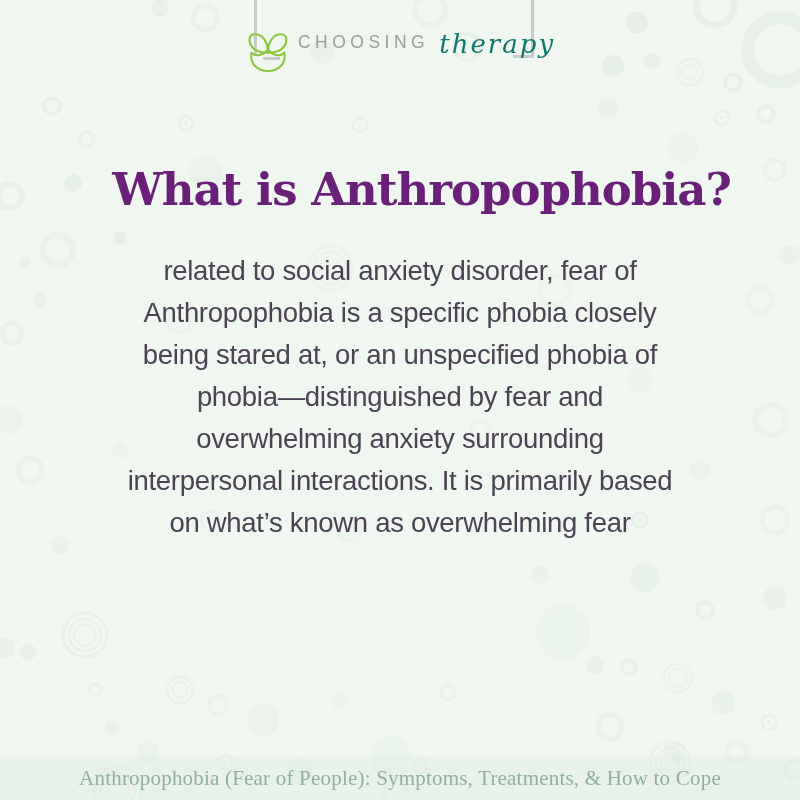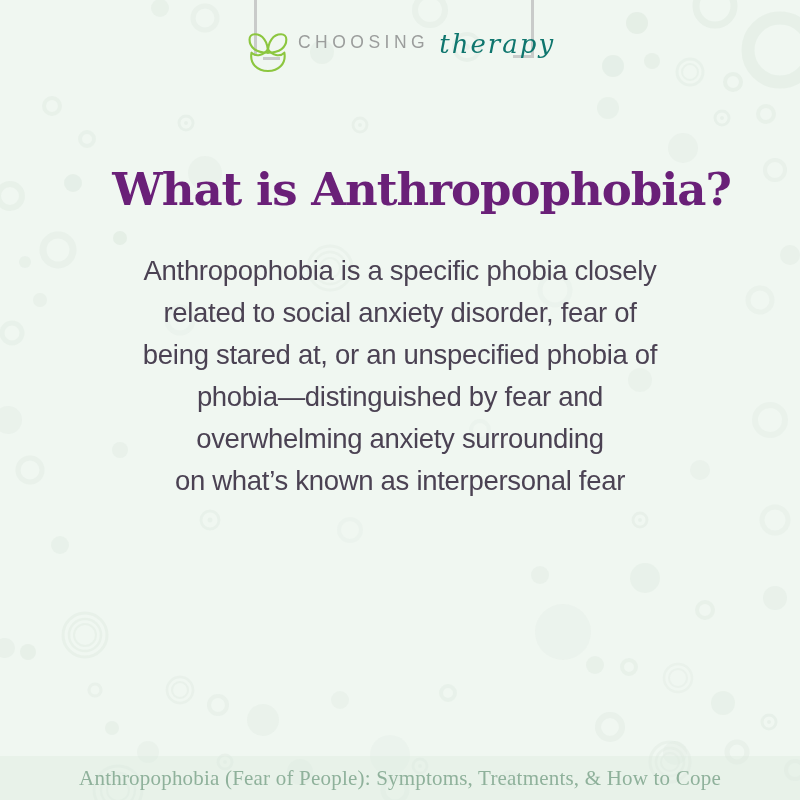--- a/index.html
+++ b/index.html
@@ -237,23 +237,24 @@
   </span>
   <span class="brand-text">
     <span class="brand-name">CHOOSING</span>
     <span class="brand-script">therapy</span>
   </span>
 </div>
 
 <h1 class="title">What is Anthropophobia?</h1>
 
 <div class="body-copy">
+  <div class="line">related to social anxiety disorder, fear of</div>
   <div class="line">Anthropophobia is a specific phobia closely</div>
-  <div class="line">related to social anxiety disorder, fear of</div>
   <div class="line">being stared at, or an unspecified phobia of</div>
   <div class="line">phobia—distinguished by fear and</div>
   <div class="line">overwhelming anxiety surrounding</div>
-  <div class="line">on what’s known as interpersonal fear</div>
+  <div class="line">interpersonal interactions. It is primarily based</div>
+  <div class="line">on what’s known as overwhelming fear</div>
 </div>
 
 <div class="footer-bar">
   <span class="footer-title">Anthropophobia (Fear of People): Symptoms, Treatments, &amp; How to Cope</span>
 </div>
 
 </body></html>

